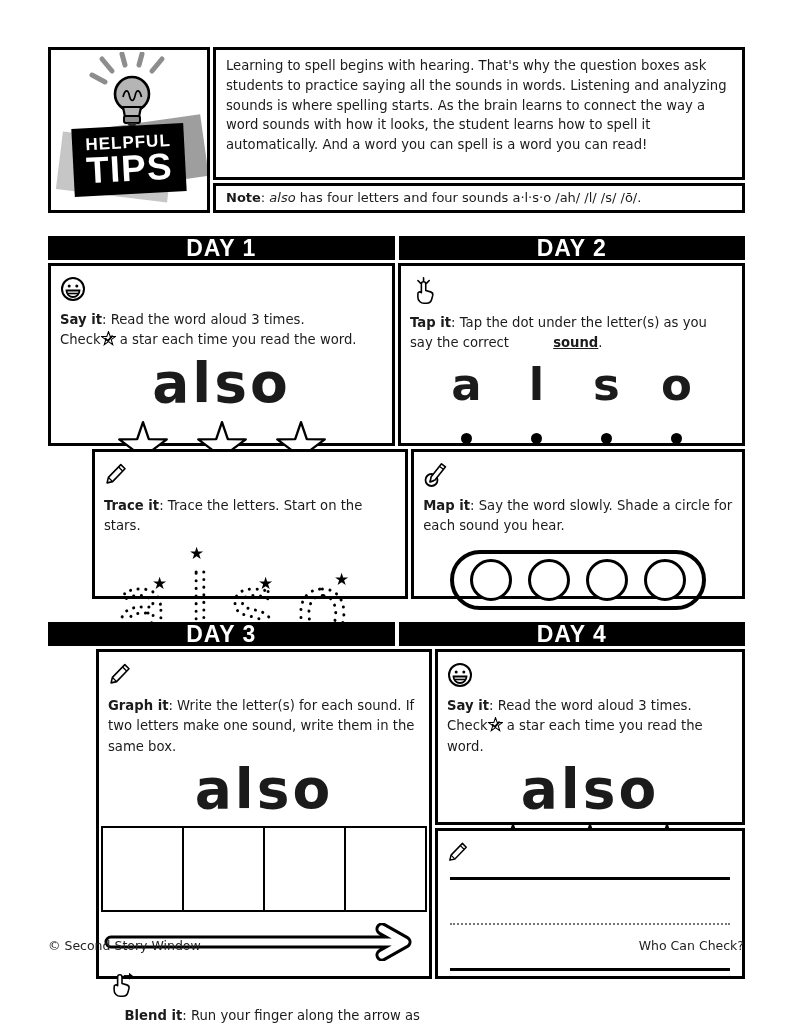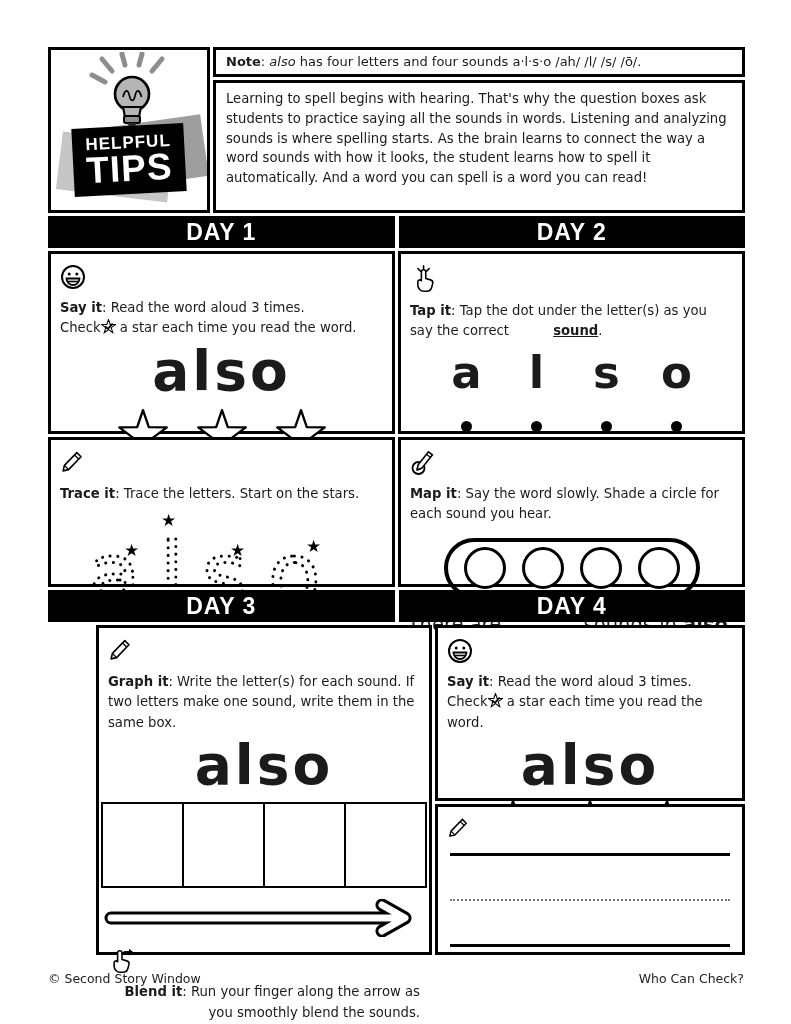--- a/index.html
+++ b/index.html
@@ -19,26 +19,26 @@
   
   .gray1{position:absolute;left:40px;top:72px;width:114px;height:62px;background:#9e9e9e;transform:rotate(-8deg);}
   .gray2{position:absolute;left:8px;top:88px;width:112px;height:58px;background:#c6c6c6;transform:rotate(7deg);}
   .blackbox{position:absolute;left:22px;top:76px;width:112px;height:68px;background:#000;transform:rotate(-3deg);
             color:#fff;text-align:center;font-family:"Liberation Sans",sans-serif;}
   .blackbox .l1{font-weight:bold;font-size:17px;letter-spacing:1px;margin-top:7px;}
   .blackbox .l2{font-weight:bold;font-size:37px;letter-spacing:1px;line-height:.85;}
   .bulb{position:absolute;left:28px;top:2px;}
 
   
-  .day-bar{display:flex;gap:4px;height:32px;}
+  .day-bar{display:flex;gap:4px;height:24px;margin-top:20px;}
   .day-bar>div{flex:1;background:#000;color:#fff;display:flex;align-items:center;justify-content:center;
                font-family:"Liberation Sans",sans-serif;font-weight:bold;font-size:23px;letter-spacing:1px;}
 
   .row{display:flex;gap:3px;}
-  .row1{height:183px;} .row2{height:150px;} .row3{height:330px;padding-left:48px;}
+  .row1{height:183px;} .row2{height:150px;margin-left:44px;} .row3{height:330px;padding-left:48px;}
   .row .cell{flex:1;}
   .r3-right{flex:1;display:flex;flex-direction:column;gap:3px;border:none;padding:0;}
   .r3-right .cellA{height:176px;} .r3-right .cellB{flex:1;}
 
   .instr{display:flex;gap:7px;padding:9px 9px 0 9px;font-size:13.2px;line-height:1.55;flex-direction:column;}
   .instr .icn{flex:0 0 27px;padding-top:1px;}
   .instr .txt{flex:1;}
 
   .bigword{text-align:center;font-size:55px;font-weight:bold;letter-spacing:3px;line-height:1;margin-top:5px;}
   .stars{display:flex;justify-content:center;gap:27px;margin-top:9px;}
@@ -58,21 +58,21 @@
   .gboxes{width:326px;margin:9px auto 0;height:86px;display:flex;border:2.5px solid #000;box-sizing:border-box;}
   .gboxes>div{flex:1;border-right:2.5px solid #000;}
   .gboxes>div:last-child{border-right:none;}
   .arrowwrap{margin:11px auto 0;width:330px;}
 
   .wlines{padding:0 12px;}
   .wline1{border-top:3.5px solid #000;margin-top:9px;}
   .wline2{border-top:2px dotted #777;margin-top:43px;}
   .wline3{border-top:3.5px solid #000;margin-top:43px;}
 
-  .footer{position:absolute;left:48px;right:47px;top:971px;display:flex;justify-content:space-between;
+  .footer{position:absolute;left:48px;right:47px;top:938px;display:flex;justify-content:space-between;
           font-size:12.5px;color:#222;}
   svg{display:block;}
   .inlsvg{display:inline-block;vertical-align:-2px;}
 </style>
 </head>
 <body>
 
 <div class="page">
   <div class="sheet">
 
@@ -93,25 +93,25 @@
           <path d="M44 45 c2 -8 5 -8 6.5 -1 c1.5 6 4 6 5.5 0 c1.5 -7 4.5 -7 6.5 1" fill="none" stroke="#000" stroke-width="1.7"></path>
           <rect x="45" y="64" width="16" height="7" rx="2" fill="#8f8f8f" stroke="#000" stroke-width="2"></rect>
           <path d="M48 71 h10 l-2.5 4 h-5 z" fill="#2a2a2a"></path>
         </svg>
         <div class="blackbox">
           <div class="l1">HELPFUL</div>
           <div class="l2">TIPS</div>
         </div>
       </div>
       <div class="intro-col">
+        <div class="cell para-cell">
+          <span>Learning to spell begins with hearing. That's why the question boxes ask students to practice saying all the sounds in words. Listening and analyzing sounds is where spelling starts. As the brain learns to connect the way a word sounds with how it looks, the student learns how to spell it automatically. And a word you can spell is a word you can read!</span>
+        </div>
         <div class="cell note-cell">
           <span class="b">Note</span><span>: </span><span class="i">also</span><span> has four letters and four sounds a·l·s·o /ah/ /l/ /s/ /ō/.</span>
-        </div>
-        <div class="cell para-cell">
-          <span>Learning to spell begins with hearing. That's why the question boxes ask students to practice saying all the sounds in words. Listening and analyzing sounds is where spelling starts. As the brain learns to connect the way a word sounds with how it looks, the student learns how to spell it automatically. And a word you can spell is a word you can read!</span>
         </div>
       </div>
     </div>
 
     <div class="day-bar">
       <div>DAY 1</div>
       <div>DAY 2</div>
     </div>
 
     <div class="row row1">

